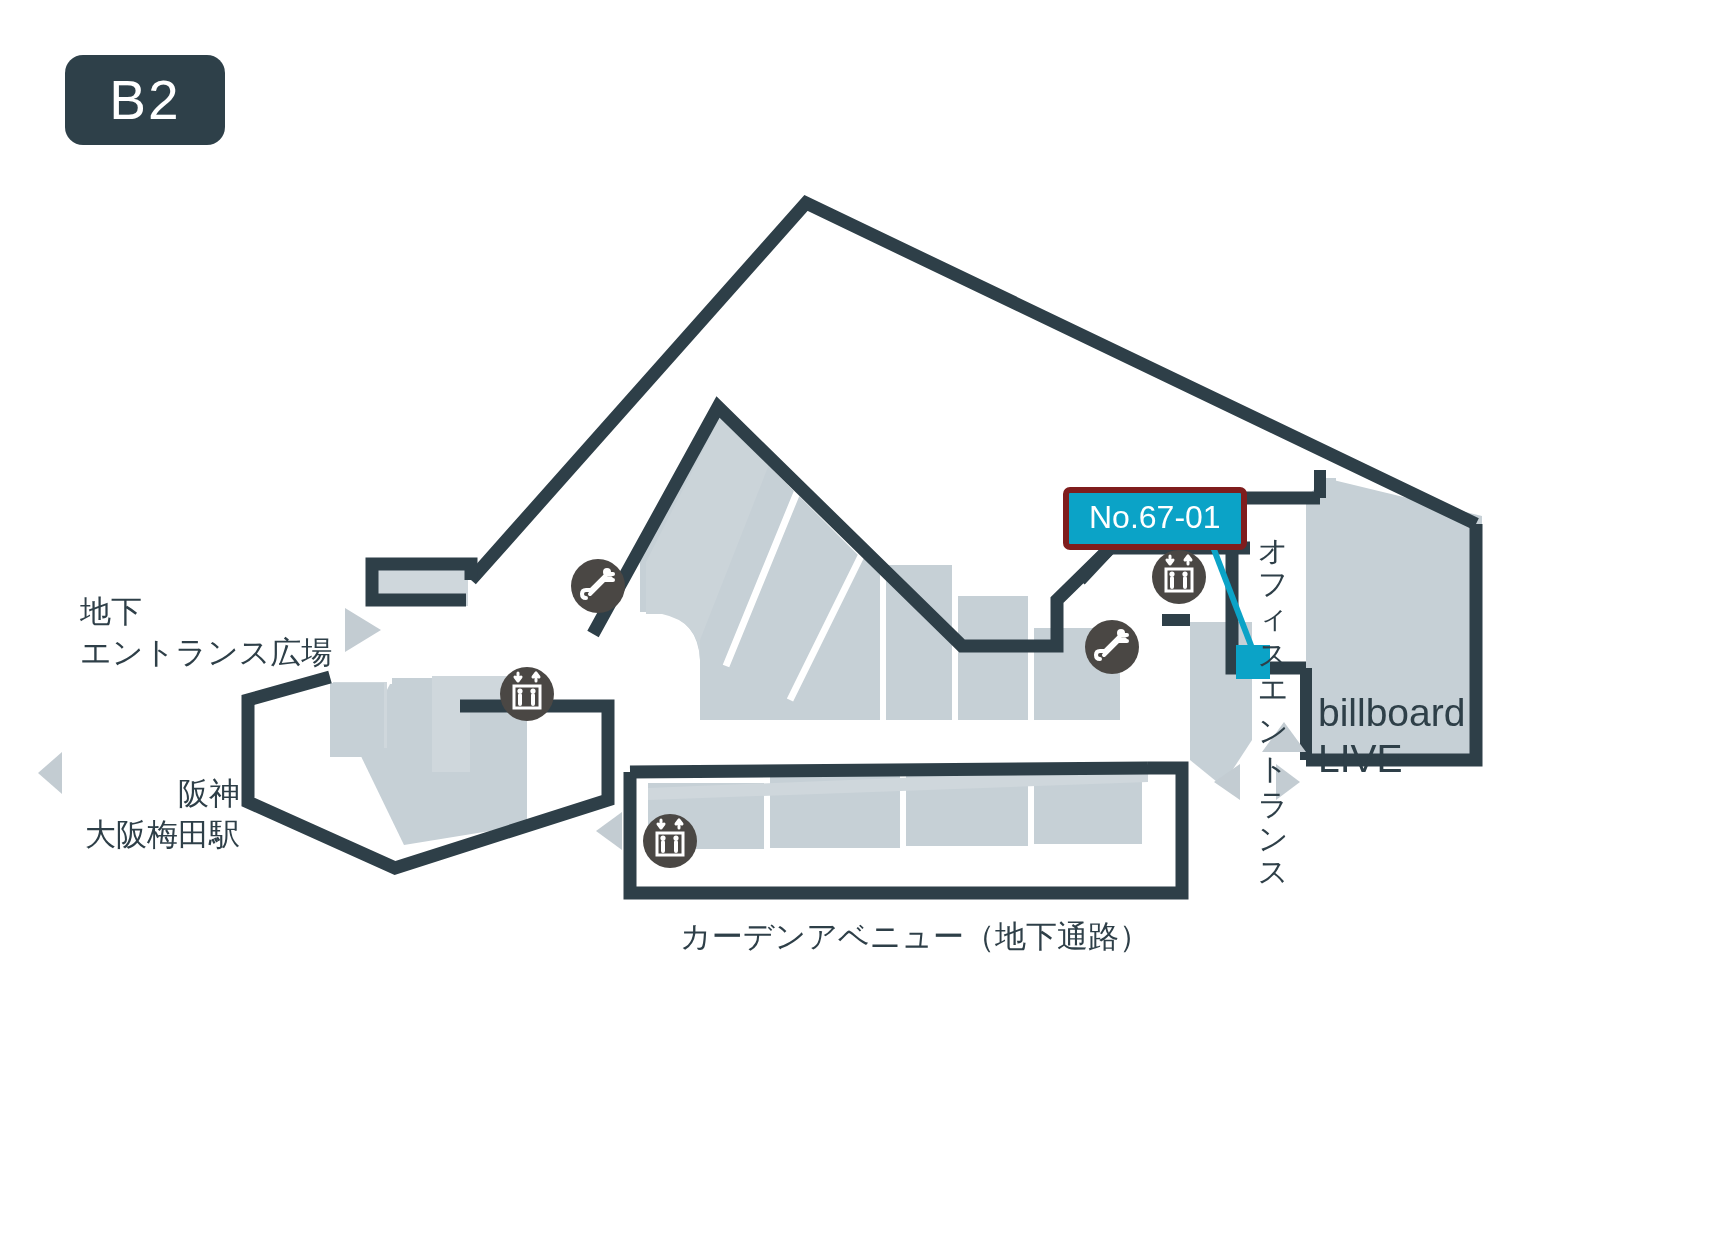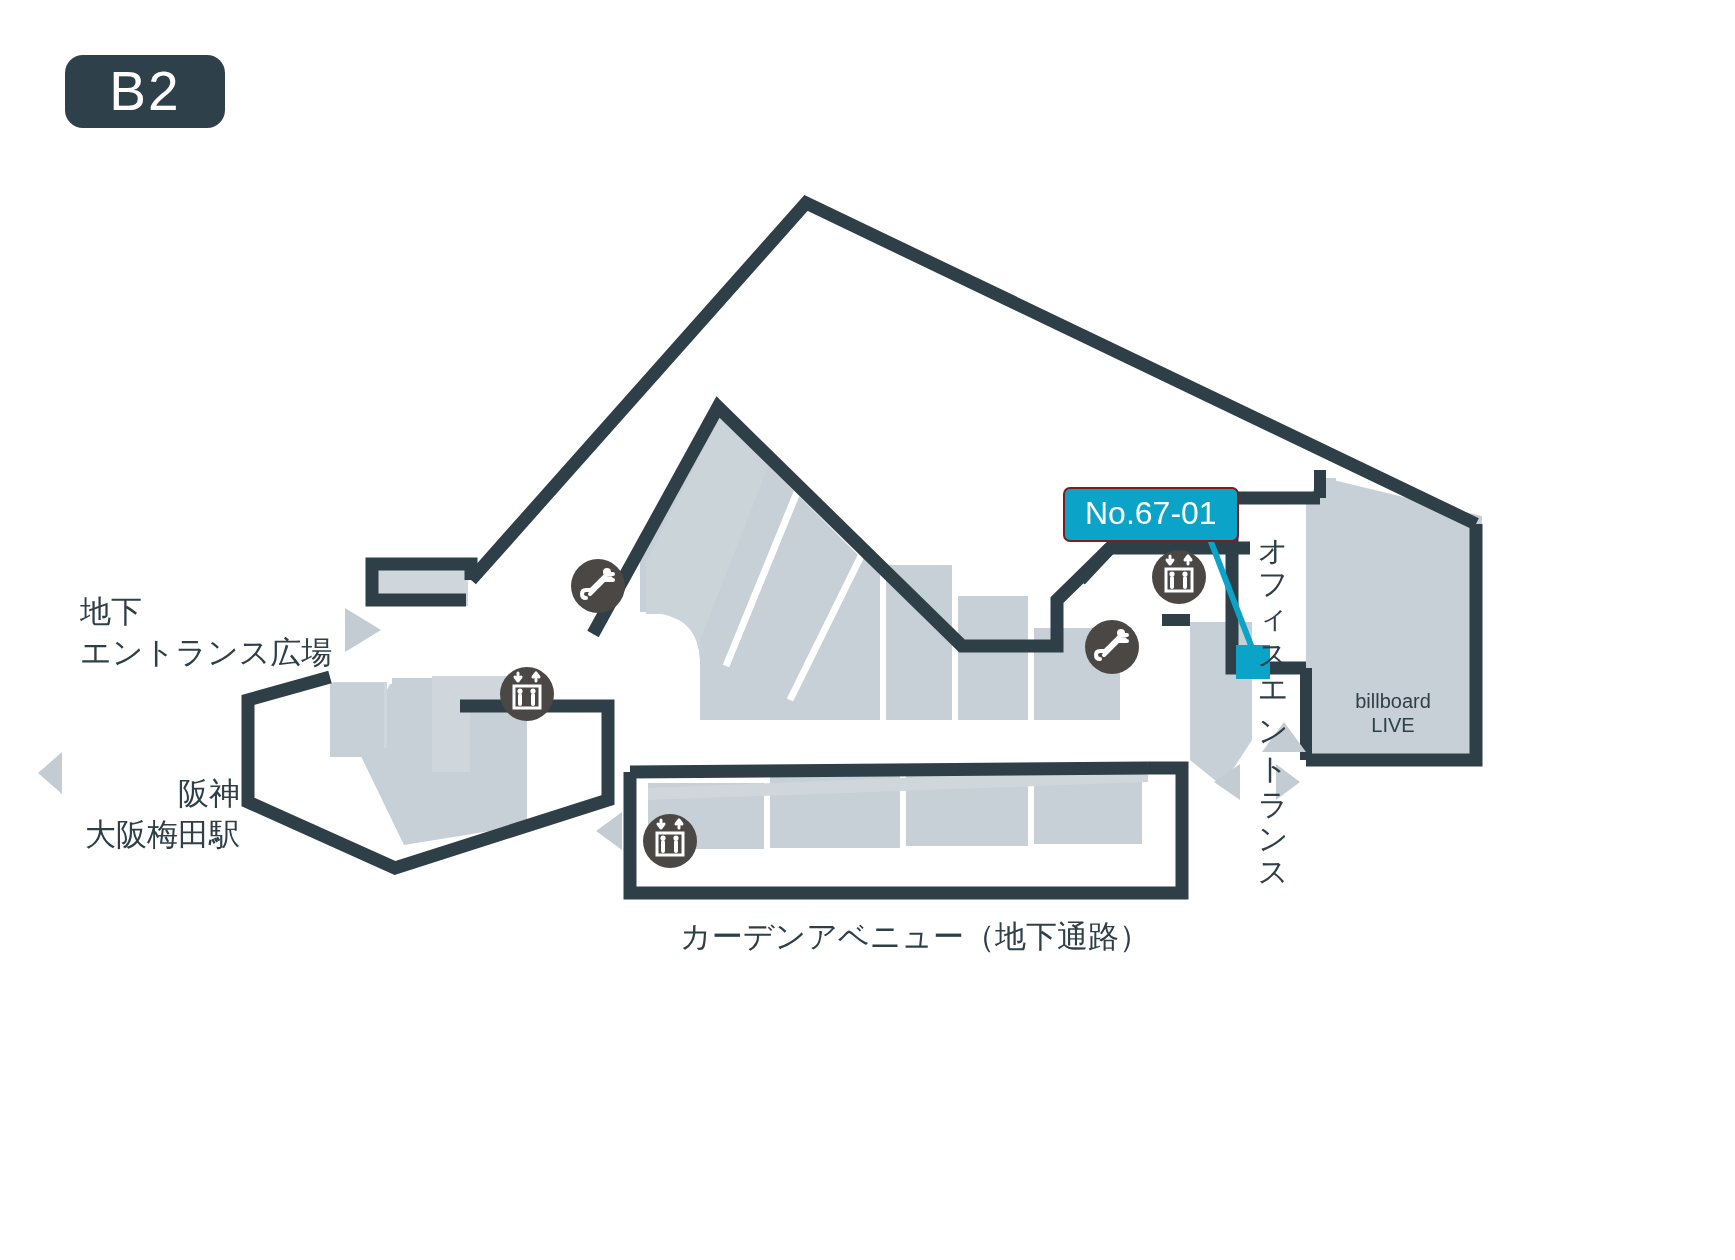--- a/index.html
+++ b/index.html
@@ -19,21 +19,21 @@
     position: absolute;
     inset: 0;
   }
 
   
   .floor-badge {
     position: absolute;
     left: 65px;
     top: 55px;
     width: 160px;
-    height: 73px;
+    height: 90px;
     background: #2E4049;
     border-radius: 18px;
     display: flex;
     align-items: center;
     justify-content: center;
   }
   .floor-badge-text {
     color: #ffffff;
     font-size: 55px;
     font-weight: 400;
@@ -82,22 +82,21 @@
   #label-herbis-plaza {
     left: 1253px;
     top: 885px;
     width: 230px;
     text-align: left;
   }
   #label-billboard-live {
     left: 1318px;
     top: 690px;
     width: 150px;
-    text-align: center;
-    font-size: 20px;
+    font-size: 39px;
     line-height: 1.18;
     color: #2E3F48;
   }
 
   
   #label-office-entrance {
     position: absolute;
     left: 1258px;
     top: 518px;
     writing-mode: vertical-rl;
@@ -108,21 +107,21 @@
     line-height: 1;
     font-family: "Liberation Sans", "DejaVu Sans", sans-serif;
   }
 
   
   .callout {
     position: absolute;
     left: 1063px;
     top: 487px;
     background: #0BA3C7;
-    border: 2px solid #7f1d1d;
+    border: 6px solid #7f1d1d;
     border-radius: 7px;
     padding: 7px 20px 9px 20px;
     box-sizing: border-box;
     min-width: 148px;
   }
   .callout-text {
     color: #ffffff;
     font-size: 32px;
     line-height: 1.1;
     white-space: nowrap;

